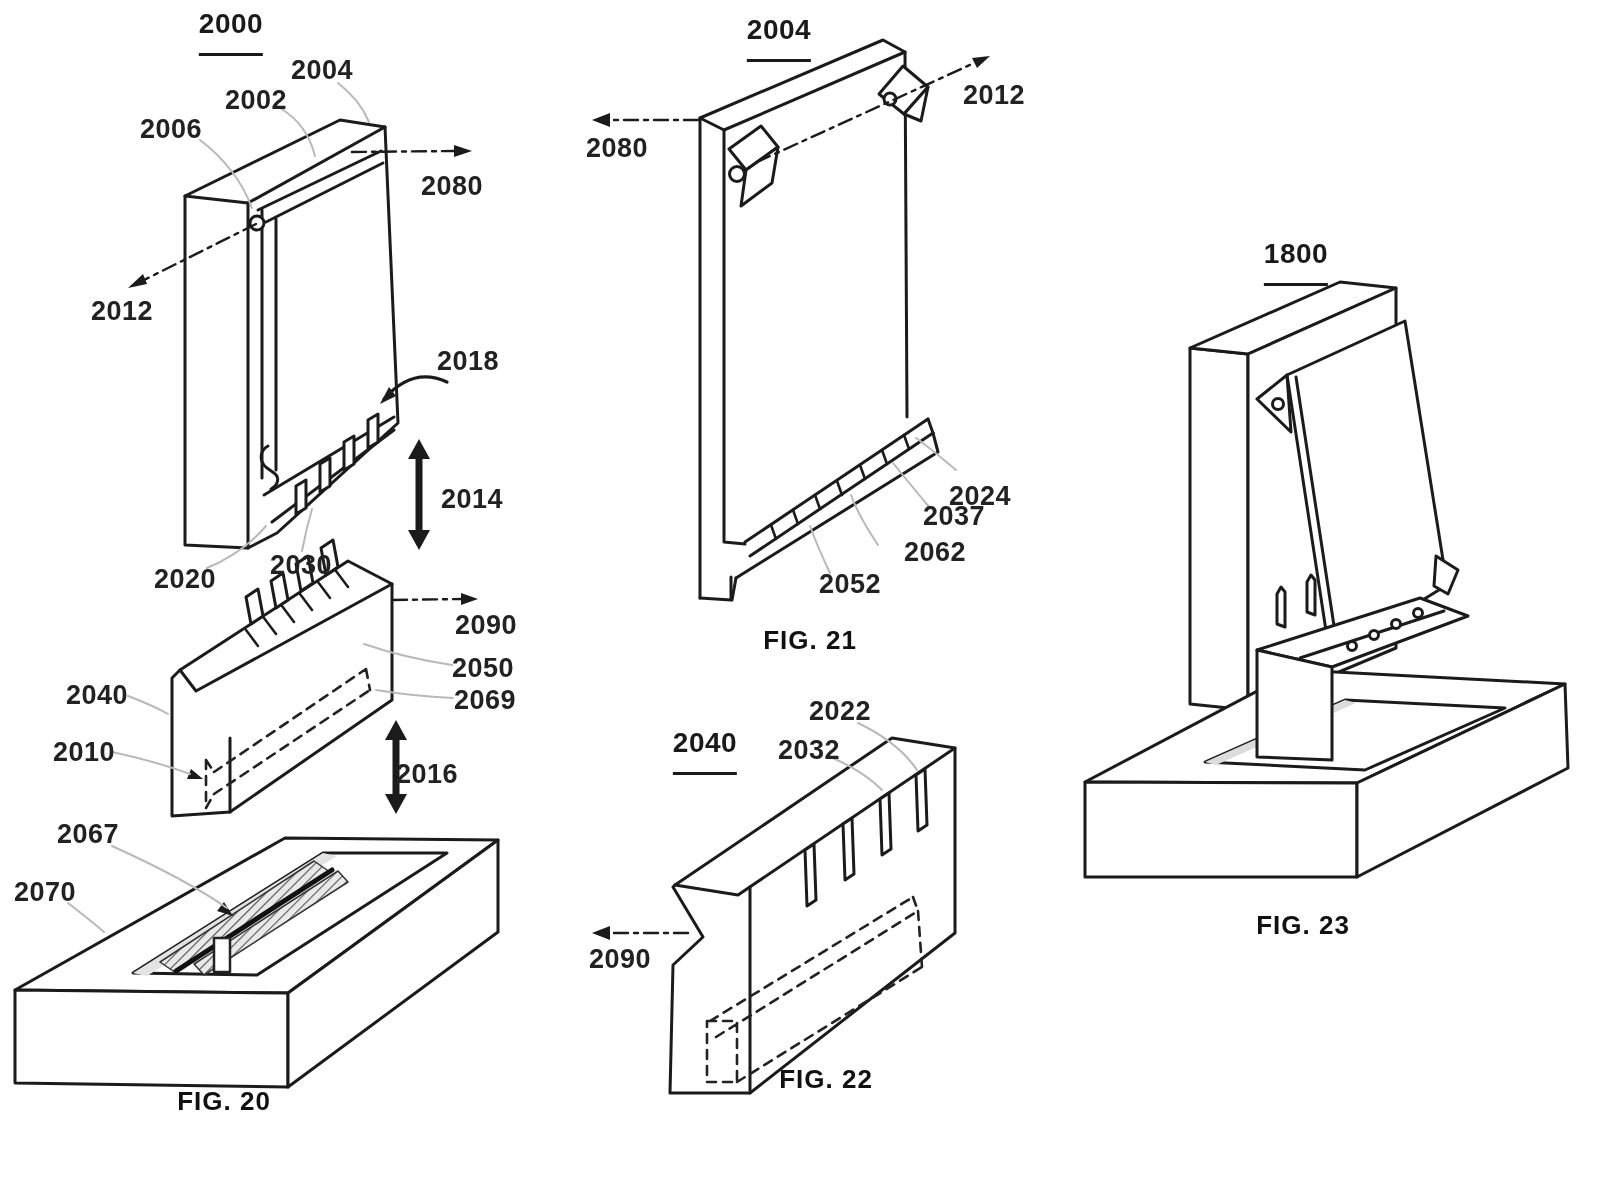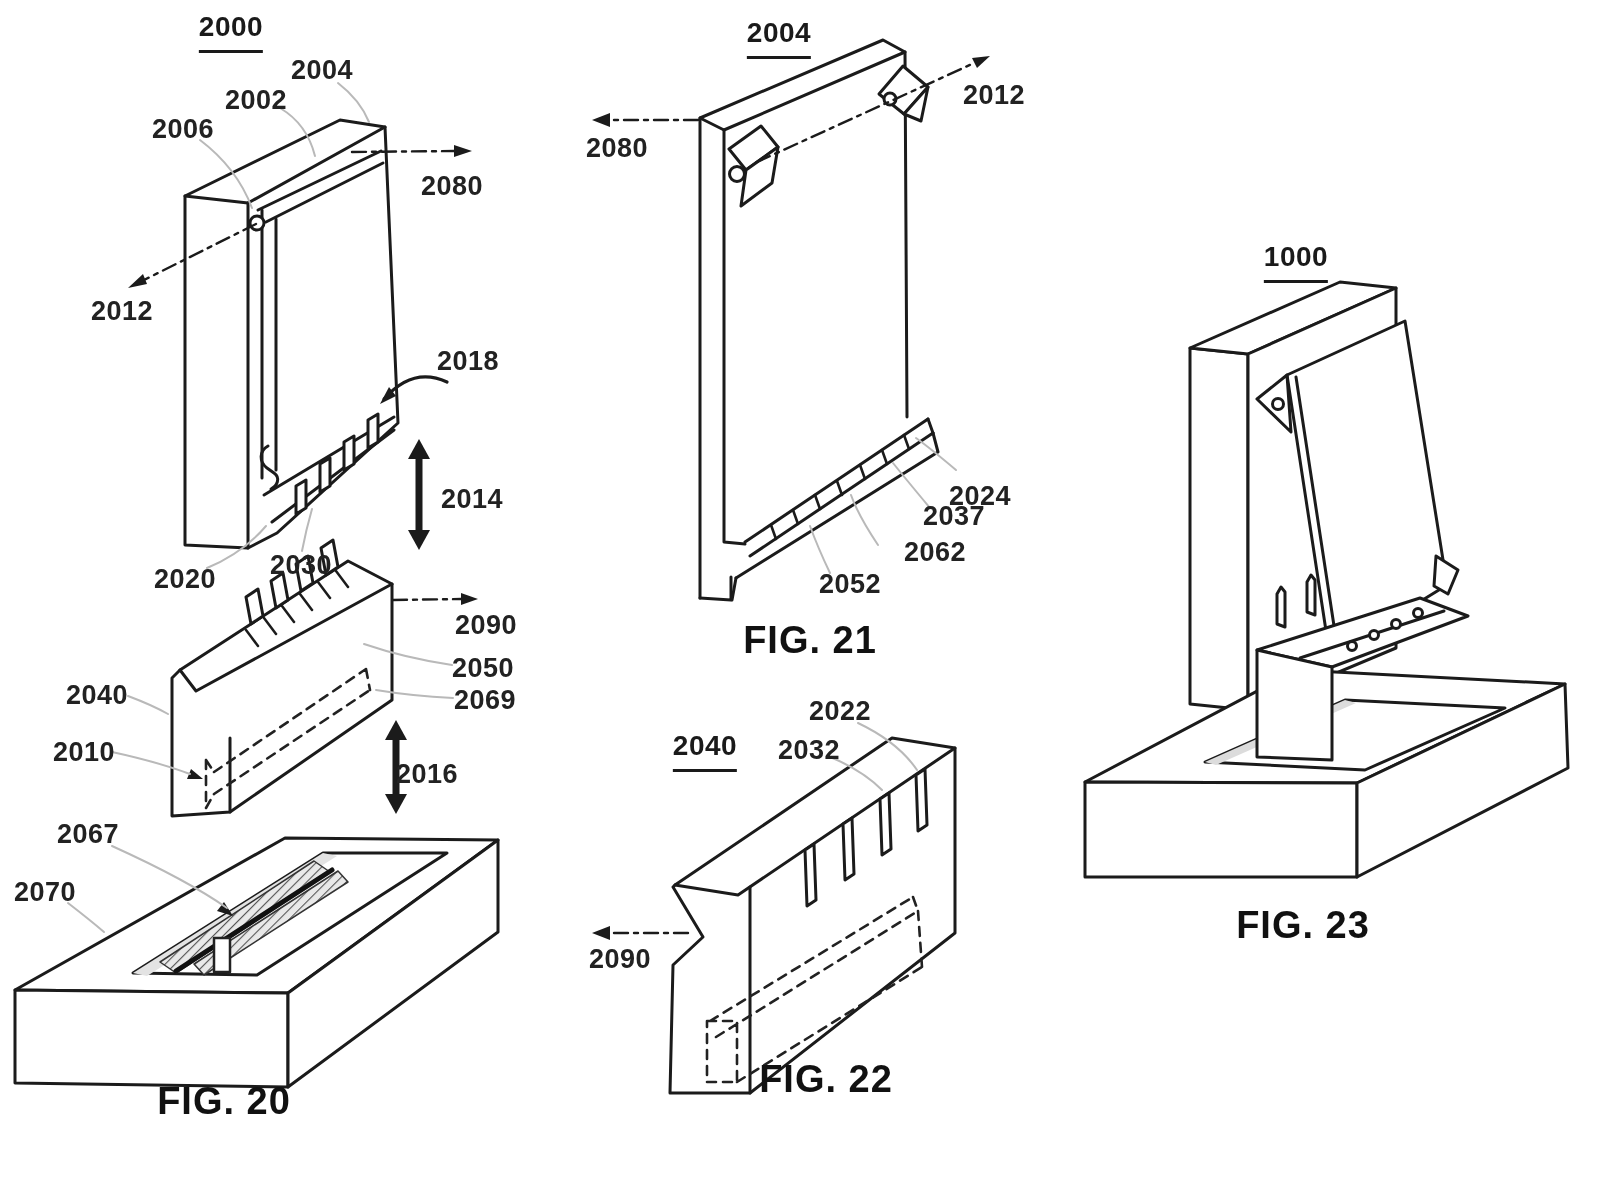--- a/index.html
+++ b/index.html
@@ -8,25 +8,25 @@
     font-family:"Liberation Sans", sans-serif;overflow:hidden;
   }
   .sheet svg{position:absolute;left:0;top:0;}
   .ref{
     position:absolute;transform:translate(-50%,-50%);
     font-size:27px;font-weight:700;color:#222;letter-spacing:.5px;white-space:nowrap;
   }
   .fig-title{
     position:absolute;transform:translate(-50%,-50%);
     font-size:28px;font-weight:700;color:#1a1a1a;letter-spacing:.5px;white-space:nowrap;
-    border-bottom:3px solid #1a1a1a;padding-bottom:7px;
+    border-bottom:3px solid #1a1a1a;padding-bottom:13px;
   }
   .caption{
     position:absolute;transform:translate(-50%,-50%);
-    font-size:38px;font-weight:700;color:#111;letter-spacing:1px;white-space:nowrap;
+    font-size:26px;font-weight:700;color:#111;letter-spacing:1px;white-space:nowrap;
   }
 </style>
 </head>
 <body>
 
 <div class="sheet">
 
 <svg width="1600" height="1183" viewBox="0 0 1600 1183">
   <defs>
     <pattern id="hatch" width="7" height="7" patternUnits="userSpaceOnUse" patternTransform="rotate(45)">
@@ -202,21 +202,21 @@
       <circle cx="1418" cy="613" r="4.5" fill="#fff"></circle>
       <path d="M1277,624 L1277,594 L1281,587 L1285,592 L1285,627 Z" fill="#fff"></path>
       <path d="M1307,612 L1307,582 L1311,575 L1315,580 L1315,615 Z" fill="#fff"></path>
     </g>
   </g>
 </svg>
 
 <div class="fig-title" style="left:231px;top:32px">2000</div>
 <div class="ref" style="left:322px;top:70px">2004</div>
 <div class="ref" style="left:256px;top:100px">2002</div>
-<div class="ref" style="left:183px;top:129px">2006</div>
+<div class="ref" style="left:171px;top:129px">2006</div>
 <div class="ref" style="left:452px;top:186px">2080</div>
 <div class="ref" style="left:122px;top:311px">2012</div>
 <div class="ref" style="left:468px;top:361px">2018</div>
 <div class="ref" style="left:472px;top:499px">2014</div>
 <div class="ref" style="left:185px;top:579px">2020</div>
 <div class="ref" style="left:301px;top:565px">2030</div>
 <div class="ref" style="left:486px;top:625px">2090</div>
 <div class="ref" style="left:483px;top:668px">2050</div>
 <div class="ref" style="left:485px;top:700px">2069</div>
 <div class="ref" style="left:97px;top:695px">2040</div>
@@ -234,16 +234,16 @@
 <div class="ref" style="left:935px;top:552px">2062</div>
 <div class="ref" style="left:850px;top:584px">2052</div>
 <div class="caption" style="left:810px;top:640px">FIG. 21</div>
 
 <div class="fig-title" style="left:705px;top:751px">2040</div>
 <div class="ref" style="left:840px;top:711px">2022</div>
 <div class="ref" style="left:809px;top:750px">2032</div>
 <div class="ref" style="left:620px;top:959px">2090</div>
 <div class="caption" style="left:826px;top:1079px">FIG. 22</div>
 
-<div class="fig-title" style="left:1296px;top:262px">1000</div>
+<div class="fig-title" style="left:1296px;top:262px">1800</div>
 <div class="caption" style="left:1303px;top:925px">FIG. 23</div>
 
 </div>
 
 </body></html>

